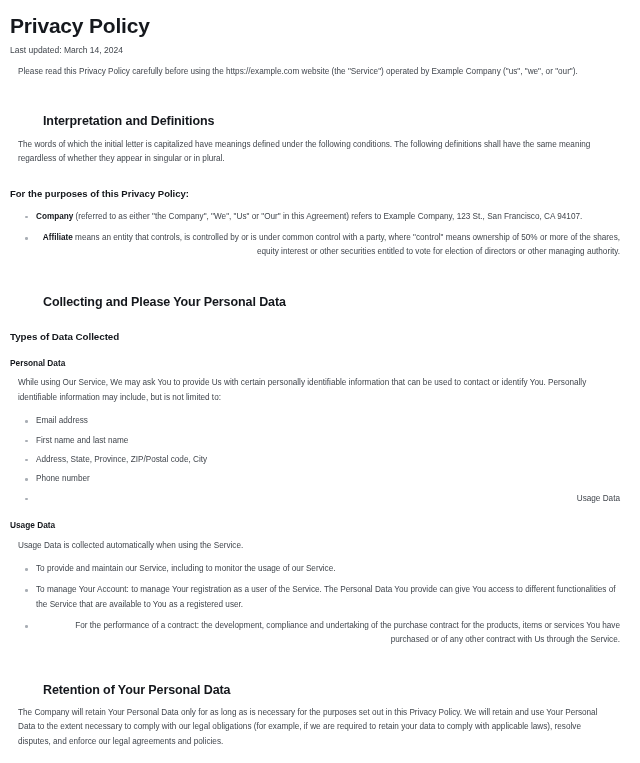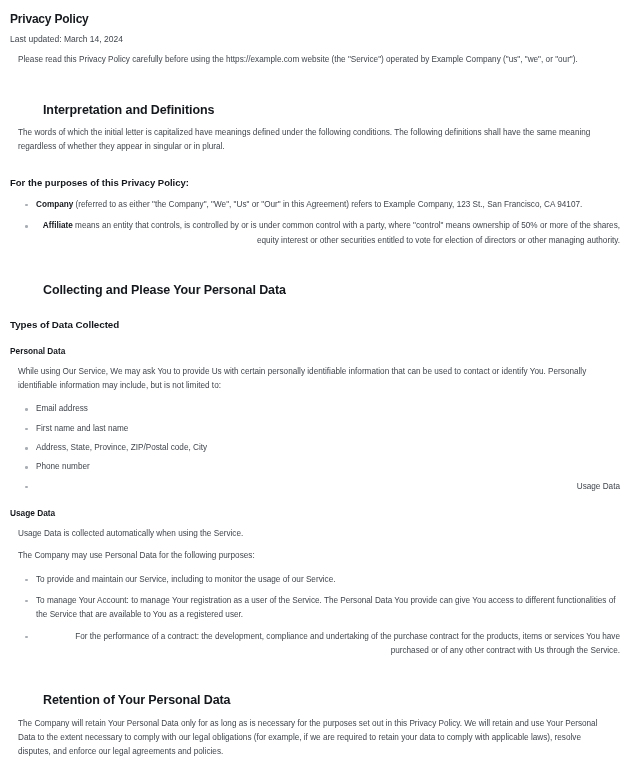--- a/index.html
+++ b/index.html
@@ -14,21 +14,21 @@
     font-family: "Liberation Sans", sans-serif;
     color: #3b4047;
     -webkit-font-smoothing: antialiased;
   }
   .page {
     padding: 12px 20px 0 10px;
     box-sizing: border-box;
     width: 640px;
   }
   h1.doc-title {
-    font-size: 12px;
+    font-size: 21px;
     font-weight: bold;
     color: #15181d;
     margin: 0 0 0 0;
     letter-spacing: -0.2px;
     line-height: 1.3;
   }
   .subtitle {
     font-size: 8.5px;
     color: #41464d;
     margin: 5px 0 0 0;
@@ -141,21 +141,20 @@
     <li>Email address</li>
     <li>First name and last name</li>
     <li>Address, State, Province, ZIP/Postal code, City</li>
     <li>Phone number</li>
     <li>Usage Data</li>
   </ul>
 
   <h4 class="minor-title">Usage Data</h4>
   <p class="body-text tight-after">Usage Data is collected automatically when using the Service.</p>
 
-  <p class="body-text after-title">The Company may use Personal Data for the following purposes:</p>
 
   <ul class="bullets spaced">
     <li>To provide and maintain our Service, including to monitor the usage of our Service.</li>
     <li>To manage Your Account: to manage Your registration as a user of the Service. The Personal Data You provide can give You access to different functionalities of the Service that are available to You as a registered user.</li>
     <li>For the performance of a contract: the development, compliance and undertaking of the purchase contract for the products, items or services You have purchased or of any other contract with Us through the Service.</li>
   </ul>
 
   <h2 class="section-title">Retention of Your Personal Data</h2>
   <p class="body-text after-title">The Company will retain Your Personal Data only for as long as is necessary for the purposes set out in this Privacy Policy. We will retain and use Your Personal Data to the extent necessary to comply with our legal obligations (for example, if we are required to retain your data to comply with applicable laws), resolve disputes, and enforce our legal agreements and policies.</p>
 

